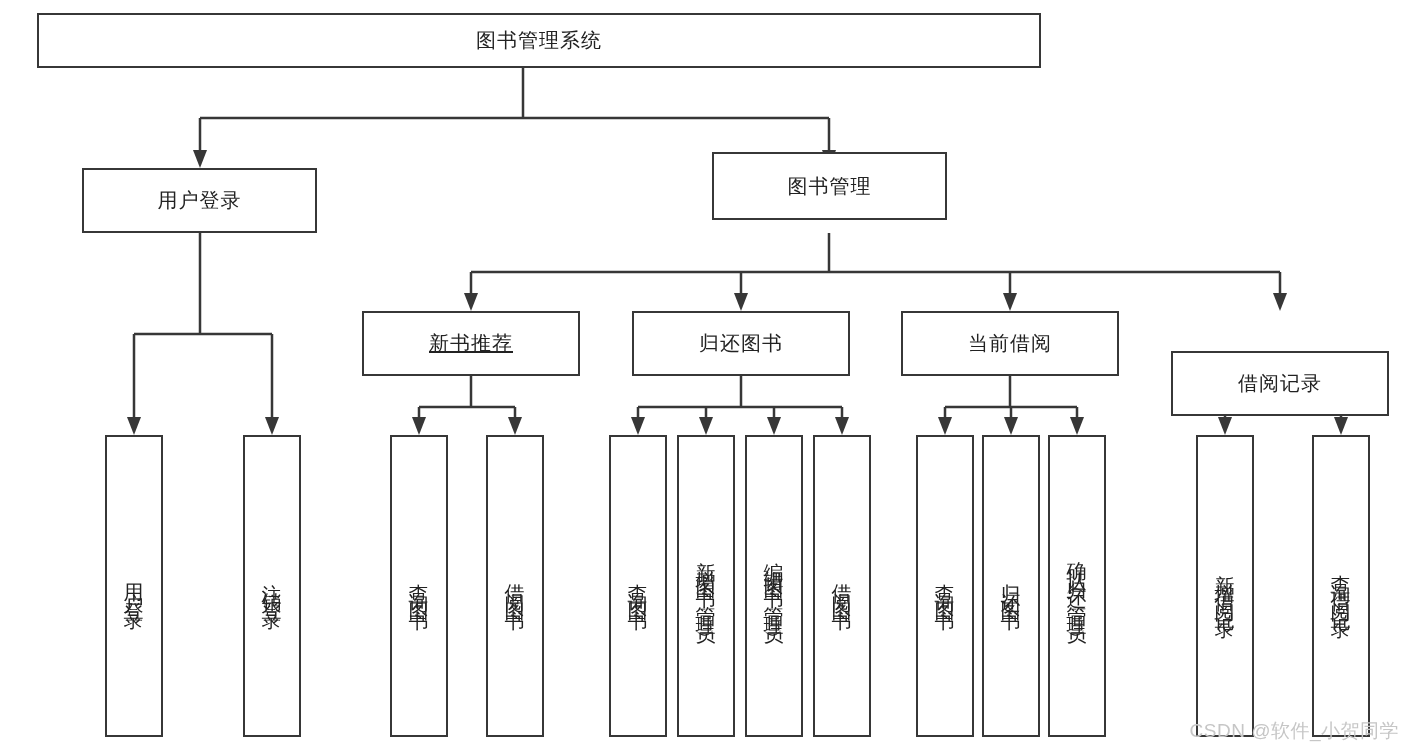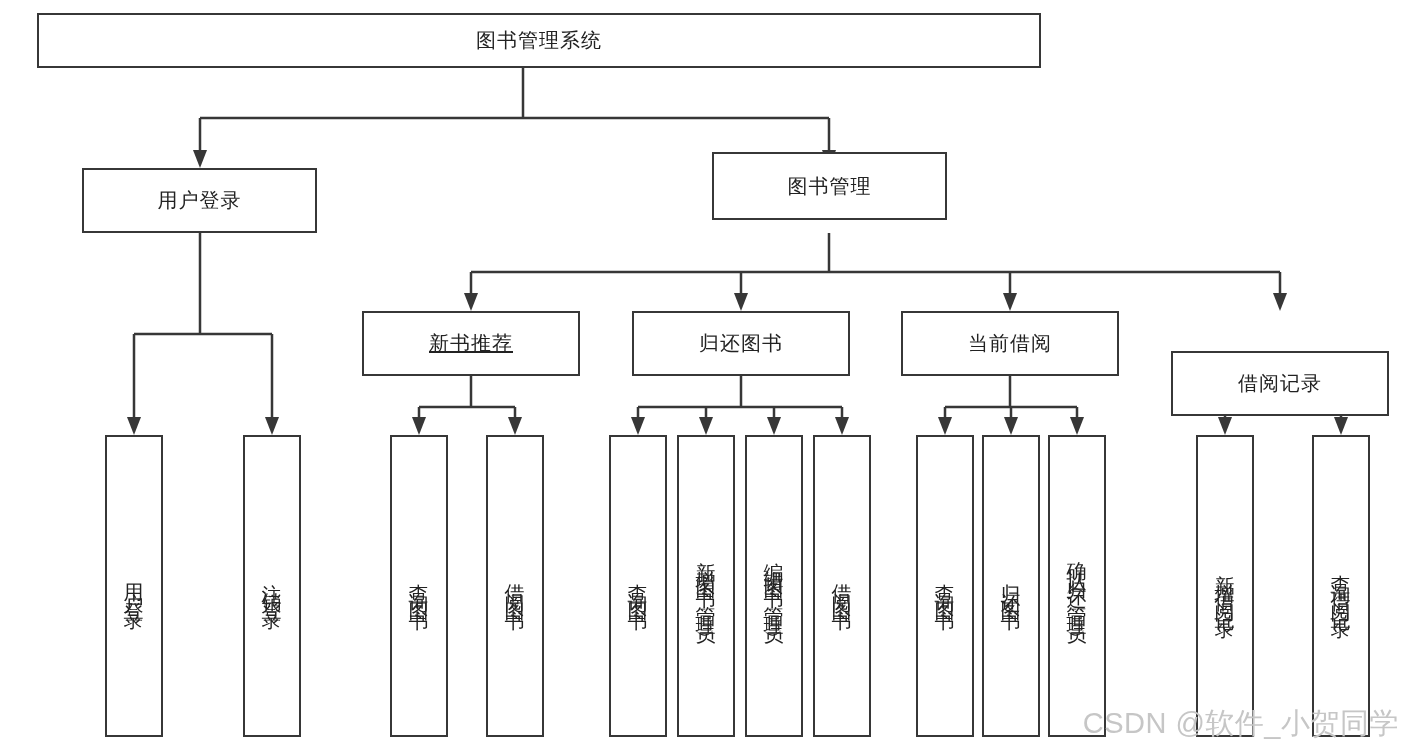--- a/index.html
+++ b/index.html
@@ -39,21 +39,21 @@
     writing-mode: vertical-rl;
     text-orientation: mixed;
     letter-spacing: 9px;
     line-height: 1;
     white-space: nowrap;
   }
   #watermark {
     position: absolute;
     right: 6px;
     bottom: 3px;
-    font-size: 29px;
+    font-size: 19px;
     color: #c6c6c6;
     letter-spacing: 0.5px;
     z-index: 5;
     white-space: nowrap;
   }
 </style>
 </head>
 <body>
 
 <div id="canvas">

